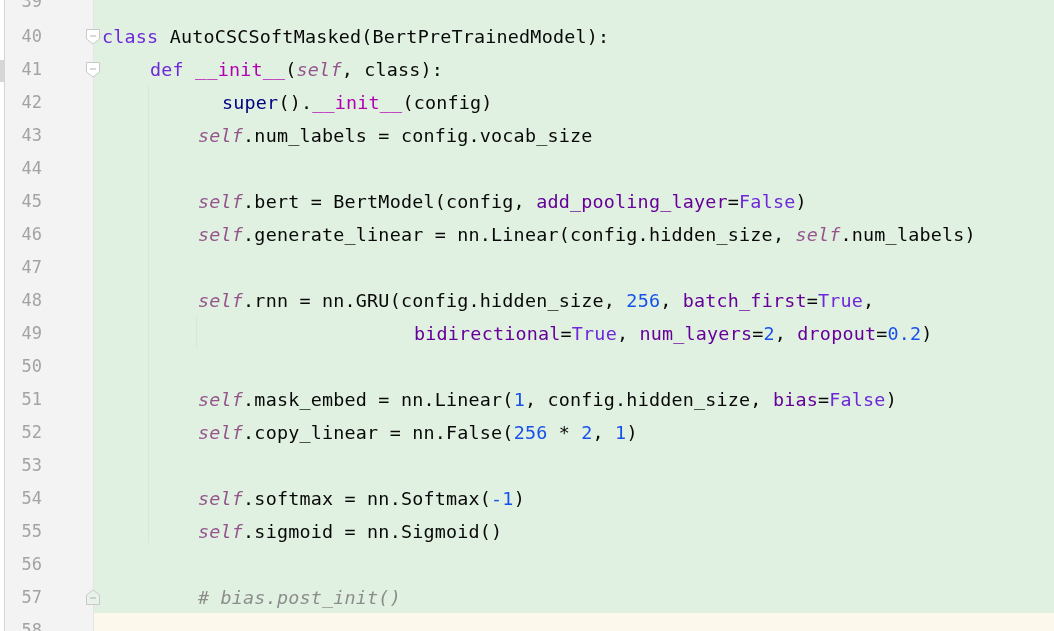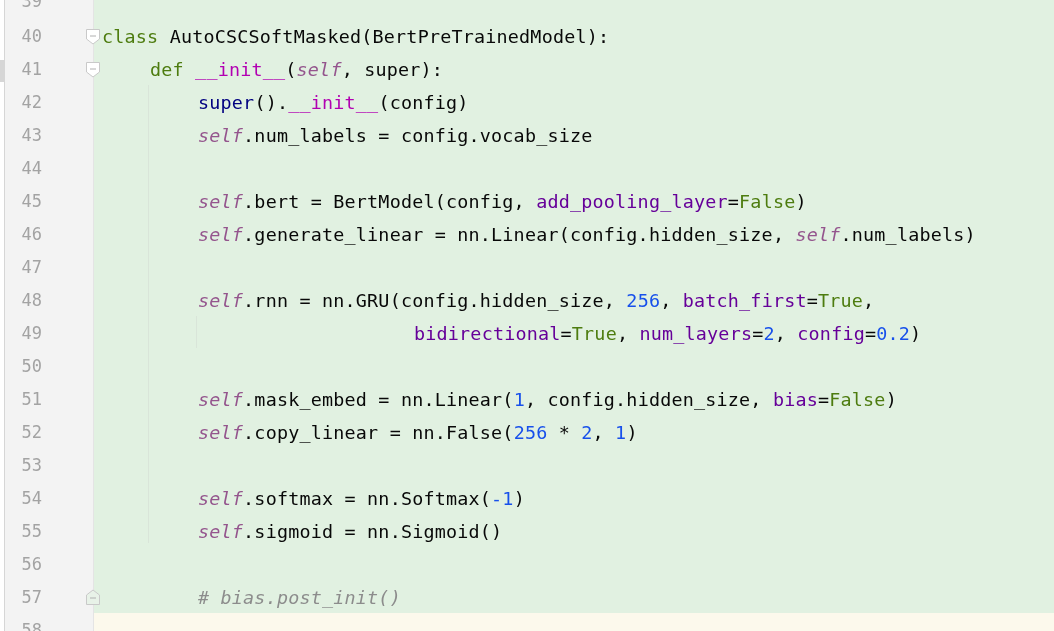--- a/index.html
+++ b/index.html
@@ -29,24 +29,24 @@
     position:absolute; left:5px; width:37px; height:33px; line-height:33px;
     text-align:right; color:#a3a3a3; font-size:17px;
   }
   .fold {
     position:absolute; left:86px; width:14px; height:16px;
   }
   .code {
     position:absolute; left:102px; height:33px; line-height:33px;
     font-size:18.4px; color:#080808; white-space:pre; letter-spacing:0.2px;
   }
-  .kw { color:#4d7c0f; }
+  .kw { color:#6d28d9; }
   .fn-magic { color:#b200b2;text-align:right; }
   .self { color:#94558d;font-style:italic; }
-  .builtin { color:#000080; }
+  .builtin { color:#000080;margin-left:24px; }
   .param { color:#660099;margin-top:32px; }
   .num { color:#1750eb;text-align:right; }
   .comment { color:#8c8c8c; font-style:italic; }
   .guide {
     position:absolute; width:1px; background:#d9e5d9;
   }
 </style>
 </head>
 <body>
 
@@ -89,33 +89,33 @@
 <svg class="fold" style="top:589px" viewBox="0 0 14 16">
   <path d="M0.5 15.5 H13.5 V6 L7 1 L0.5 6 Z" fill="#e8f2e8" stroke="#c9c9c9"></path>
   <line x1="4" y1="9" x2="10" y2="9" stroke="#b0b0b0"></line>
 </svg>
 
 <div class="guide" style="left:148px;top:85px;height:458px;"></div>
 <div class="guide" style="left:196px;top:316px;height:32px;"></div>
 
 <div class="code" style="top:20px"><span class="kw">class</span><span> AutoCSCSoftMasked(BertPreTrainedModel):</span></div>
 
-<div class="code" style="top:53px;left:150px"><span class="kw">def</span> <span class="fn-magic">__init__</span><span>(</span><span class="self">self</span><span>, super):</span></div>
+<div class="code" style="top:53px;left:150px"><span class="kw">def</span> <span class="fn-magic">__init__</span><span>(</span><span class="self">self</span><span>, class):</span></div>
 
 <div class="code" style="top:86px;left:198px"><span class="builtin">super</span><span>().</span><span class="fn-magic">__init__</span><span>(config)</span></div>
 
 <div class="code" style="top:119px;left:198px"><span class="self">self</span><span>.num_labels = config.vocab_size</span></div>
 
 <div class="code" style="top:185px;left:198px"><span class="self">self</span><span>.bert = BertModel(config, </span><span class="param">add_pooling_layer</span><span>=</span><span class="kw">False</span><span>)</span></div>
 
 <div class="code" style="top:218px;left:198px"><span class="self">self</span><span>.generate_linear = nn.Linear(config.hidden_size, </span><span class="self">self</span><span>.num_labels)</span></div>
 
 <div class="code" style="top:284px;left:198px"><span class="self">self</span><span>.rnn = nn.GRU(config.hidden_size, </span><span class="num">256</span><span>, </span><span class="param">batch_first</span><span>=</span><span class="kw">True</span><span>,</span></div>
 
-<div class="code" style="top:317px;left:414px"><span class="param">bidirectional</span><span>=</span><span class="kw">True</span><span>, </span><span class="param">num_layers</span><span>=</span><span class="num">2</span><span>, </span><span class="param">config</span><span>=</span><span class="num">0.2</span><span>)</span></div>
+<div class="code" style="top:317px;left:414px"><span class="param">bidirectional</span><span>=</span><span class="kw">True</span><span>, </span><span class="param">num_layers</span><span>=</span><span class="num">2</span><span>, </span><span class="param">dropout</span><span>=</span><span class="num">0.2</span><span>)</span></div>
 
 <div class="code" style="top:383px;left:198px"><span class="self">self</span><span>.mask_embed = nn.Linear(</span><span class="num">1</span><span>, config.hidden_size, </span><span class="param">bias</span><span>=</span><span class="kw">False</span><span>)</span></div>
 
 <div class="code" style="top:416px;left:198px"><span class="self">self</span><span>.copy_linear = nn.False(</span><span class="num">256</span><span> * </span><span class="num">2</span><span>, </span><span class="num">1</span><span>)</span></div>
 
 <div class="code" style="top:482px;left:198px"><span class="self">self</span><span>.softmax = nn.Softmax(</span><span class="num">-1</span><span>)</span></div>
 
 <div class="code" style="top:515px;left:198px"><span class="self">self</span><span>.sigmoid = nn.Sigmoid()</span></div>
 
 <div class="code comment" style="top:581px;left:198px"># bias.post_init()</div>

